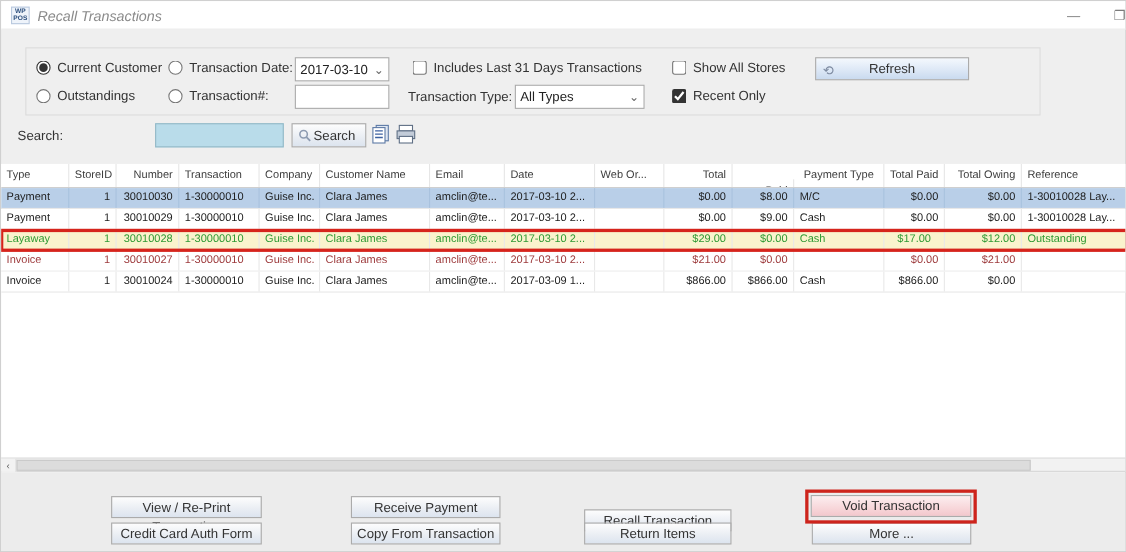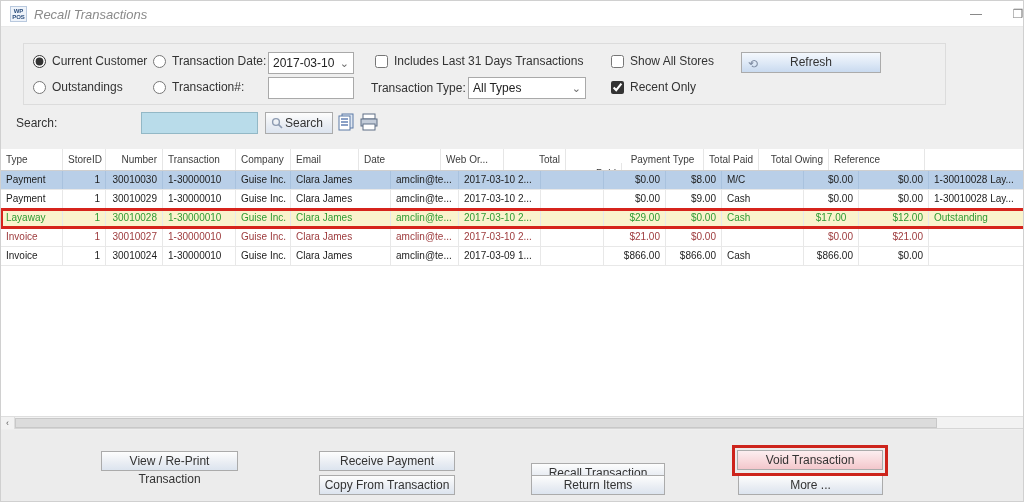--- a/index.html
+++ b/index.html
@@ -191,20 +191,21 @@
     <rect x="4" y="13" width="12" height="6" fill="#ffffff" stroke="#5f6f85"></rect>
   </svg>
 
   <div class="grid">
     <div class="grid-header" id="grid-header">
         <div class="hcell" style="width: 62px;">Type</div>
         <div class="hcell al-r" style="width: 43px;">StoreID</div>
         <div class="hcell al-r" style="width: 57px;">Number</div>
         <div class="hcell" style="width: 73px;">Transaction</div>
         <div class="hcell" style="width: 55px;">Company</div>
+        <div class="hcell" style="width: 100px;">Customer Name</div>
         <div class="hcell" style="width: 68px;">Email</div>
         <div class="hcell" style="width: 82px;">Date</div>
         <div class="hcell" style="width: 63px;">Web Or...</div>
         <div class="hcell al-r" style="width: 62px;">Total</div>
         <div class="hcell al-r" style="width: 56px; margin-top: 14px;">Paid</div>
         <div class="hcell" style="width: 82px; text-align: center;">Payment Type</div>
         <div class="hcell al-r" style="width: 55px;">Total Paid</div>
         <div class="hcell al-r" style="width: 70px;">Total Owing</div>
         <div class="hcell" style="width: 96px;">Reference</div>
       </div>
@@ -297,20 +298,21 @@
       </div>
   </div>
 
   <div class="hscroll">
     <div class="hs-arrow">‹</div>
     <div class="hs-thumb"></div>
   </div>
 
   <div class="bottom-panel">
     <div class="btn action" style="left:100px; top:21px; width:137px;">View / Re-Print Transaction</div>
+    <div class="btn action" style="left:100px; top:45px; width:137px;">Credit Card Auth Form</div>
     <div class="btn action" style="left:318px; top:21px; width:136px;">Receive Payment</div>
     <div class="btn action" style="left:318px; top:45px; width:136px;">Copy From Transaction</div>
     <div class="btn action" style="left:530px; top:21px; width:134px;margin-top:12px;">Recall Transaction</div>
     <div class="btn action" style="left:530px; top:45px; width:134px;">Return Items</div>
     <div class="btn action" style="left:737px; top:45px; width:145px;">More ...</div>
   </div>
   <div class="void-wrap">
     <div class="btn btn-pink action">Void Transaction</div>
   </div>
 

